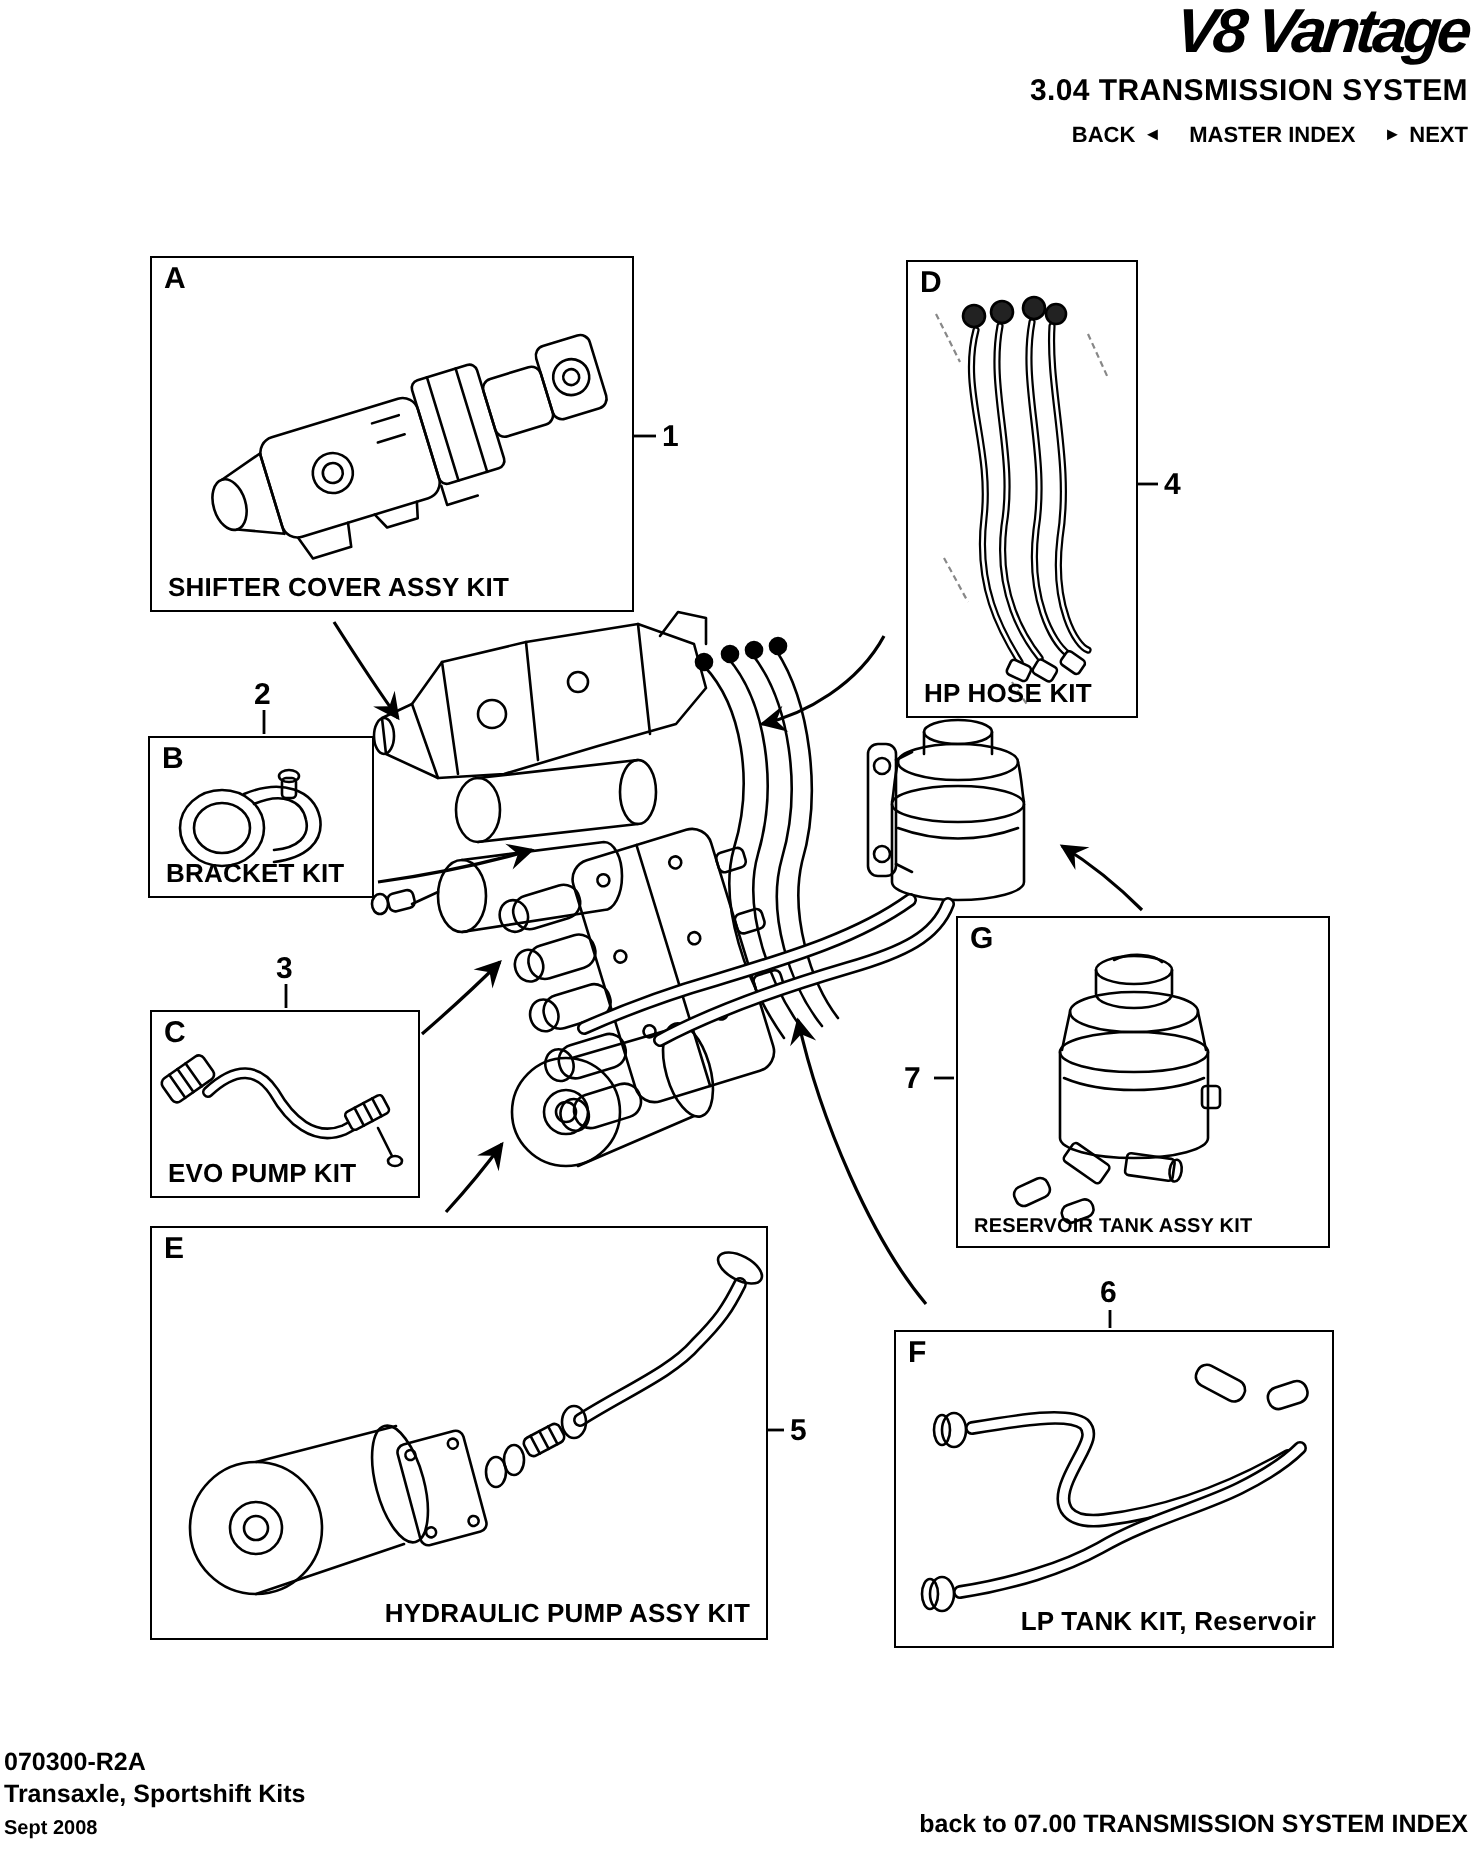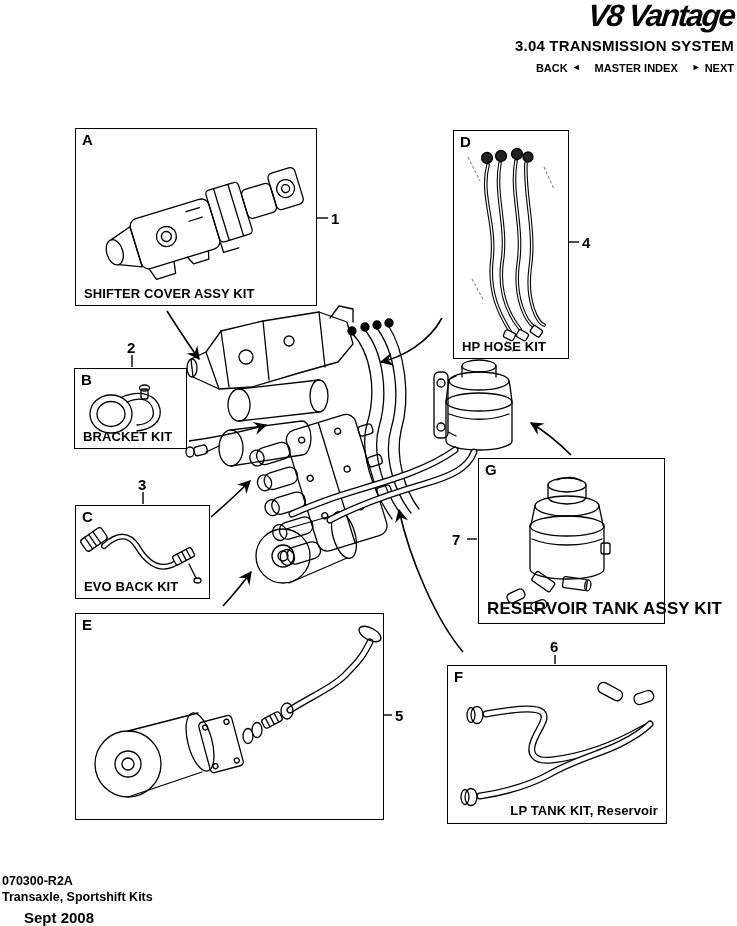--- a/index.html
+++ b/index.html
@@ -18,21 +18,21 @@
   .kit{position:absolute;border:1.5px solid #000;background:#fff;}
   .kit-label{position:absolute;top:2px;left:6px;font-size:15px;font-weight:700;}
   .kit-caption{position:absolute;font-size:13px;font-weight:700;letter-spacing:.1px;white-space:nowrap;margin-top:41px;}
   .cap-bl{left:8px;bottom:4px;}
   .cap-br{right:8px;bottom:5px;}
   .kit svg{position:absolute;left:0;top:0;}
   
   .callout{position:absolute;font-size:15px;font-weight:700;}
   
   .foot-line{position:absolute;left:2px;font-size:12.5px;font-weight:700;white-space:nowrap;}
-  .foot-date{position:absolute;left:2px;font-size:15px;font-weight:700;margin-left:22px;}
+  .foot-date{position:absolute;left:2px;font-size:10px;font-weight:700;}
   .foot-link{position:absolute;right:3px;font-size:12.5px;font-weight:700;cursor:pointer;white-space:nowrap;}
   svg{display:block;}
 </style>
 </head>
 <body>
 
 <div class="page">
 
   <div class="brand">V8 Vantage</div>
   <div class="section-title">3.04 TRANSMISSION SYSTEM</div>
@@ -205,21 +205,21 @@
           <g transform="rotate(-28 108 50)">
             <rect x="97" y="45" width="21" height="10" rx="2" fill="#fff"></rect>
             <path d="M103,45 L103,55 M108,45 L108,55 M113,45 L113,55"></path>
           </g>
           <path d="M113,58 L120,72"></path>
           <ellipse cx="121.5" cy="74.5" rx="3.5" ry="2.5"></ellipse>
         </g>
       </g>
     </svg>
     <span class="kit-label">C</span>
-    <span class="kit-caption cap-bl">EVO BACK KIT</span>
+    <span class="kit-caption cap-bl">EVO PUMP KIT</span>
   </div>
 
   <div class="kit" style="left:453px;top:130px;width:114px;height:227px">
     <svg width="114" height="227" viewBox="0 0 114 227">
       <g fill="none" stroke="#888" stroke-width="1.1" stroke-dasharray="3,2">
         <path d="M14,26 L26,50 M90,36 L100,58 M18,148 L30,170 M52,210 L60,222"></path>
       </g>
       <g fill="none" stroke="#000" stroke-width="1.3" stroke-linecap="round" stroke-linejoin="round">
         <path d="M34,34 C26,64 42,92 38,128 C34,162 46,184 56,200" stroke-width="3.6"></path>
         <path d="M34,34 C26,64 42,92 38,128 C34,162 46,184 56,200" stroke="#fff" stroke-width="1.4"></path>
@@ -263,21 +263,21 @@
           </g>
         <g transform="rotate(-25 37 137)">
             <rect x="28" y="132" width="18" height="10" rx="4"></rect>
           </g>
         <g transform="rotate(-20 60 147)">
             <rect x="52" y="142" width="16" height="9" rx="4"></rect>
           </g>
       </g>
     </svg>
     <span class="kit-label">G</span>
-    <span class="kit-caption cap-bl" style="font-size:17px">RESERVOIR TANK ASSY KIT</span>
+    <span class="kit-caption cap-bl" style="font-size:10px">RESERVOIR TANK ASSY KIT</span>
   </div>
 
   <div class="kit" style="left:75px;top:613px;width:307px;height:205px">
     <svg width="307" height="205" viewBox="0 0 307 205">
       <g fill="none" stroke-linecap="round" stroke-linejoin="round">
         <path d="M214,96 C236,82 260,72 272,58 C284,46 288,40 294,28" stroke="#000" stroke-width="7"></path>
         <path d="M214,96 C236,82 260,72 272,58 C284,46 288,40 294,28" stroke="#fff" stroke-width="4.4"></path>
         <g stroke="#000" stroke-width="1.3">
           <circle cx="52" cy="150" r="33"></circle>
           <circle cx="52" cy="150" r="13"></circle>
@@ -298,20 +298,21 @@
               <path d="M191,101 L191,111 M196,101 L196,111 M201,101 L201,111"></path>
             </g>
           <ellipse cx="211" cy="97" rx="6" ry="8"></ellipse>
           <g transform="rotate(28 294 20)">
               <ellipse cx="294" cy="20" rx="12" ry="6"></ellipse>
             </g>
         </g>
       </g>
     </svg>
     <span class="kit-label">E</span>
+    <span class="kit-caption cap-br">HYDRAULIC PUMP ASSY KIT</span>
   </div>
 
   <div class="kit" style="left:447px;top:665px;width:218px;height:157px">
     <svg width="218" height="157" viewBox="0 0 218 157">
       <g fill="none" stroke-linecap="round" stroke-linejoin="round">
         <path d="M38,48 C62,44 86,40 94,46 C100,52 92,60 86,74 C80,88 86,96 104,94 C138,90 168,78 196,62" stroke="#000" stroke-width="7"></path>
         <path d="M38,48 C62,44 86,40 94,46 C100,52 92,60 86,74 C80,88 86,96 104,94 C138,90 168,78 196,62" stroke="#fff" stroke-width="4.4"></path>
         <path d="M32,130 C58,126 84,118 102,108 C126,94 152,88 172,78 C184,72 194,66 202,58" stroke="#000" stroke-width="7"></path>
         <path d="M32,130 C58,126 84,118 102,108 C126,94 152,88 172,78 C184,72 194,66 202,58" stroke="#fff" stroke-width="4.4"></path>
         <g stroke="#000" stroke-width="1.3">
@@ -336,14 +337,15 @@
   <div class="callout" style="left:127px;top:339px">2</div>
   <div class="callout" style="left:138px;top:476px">3</div>
   <div class="callout" style="left:582px;top:234px">4</div>
   <div class="callout" style="left:395px;top:707px">5</div>
   <div class="callout" style="left:550px;top:638px">6</div>
   <div class="callout" style="left:452px;top:531px">7</div>
 
   <div class="foot-line" style="top:874px">070300-R2A</div>
   <div class="foot-line" style="top:890px">Transaxle, Sportshift Kits</div>
   <div class="foot-date" style="top:909px">Sept 2008</div>
+  <div class="foot-link" style="top:905px">back to 07.00 TRANSMISSION SYSTEM INDEX</div>
 
 </div>
 
 </body></html>

